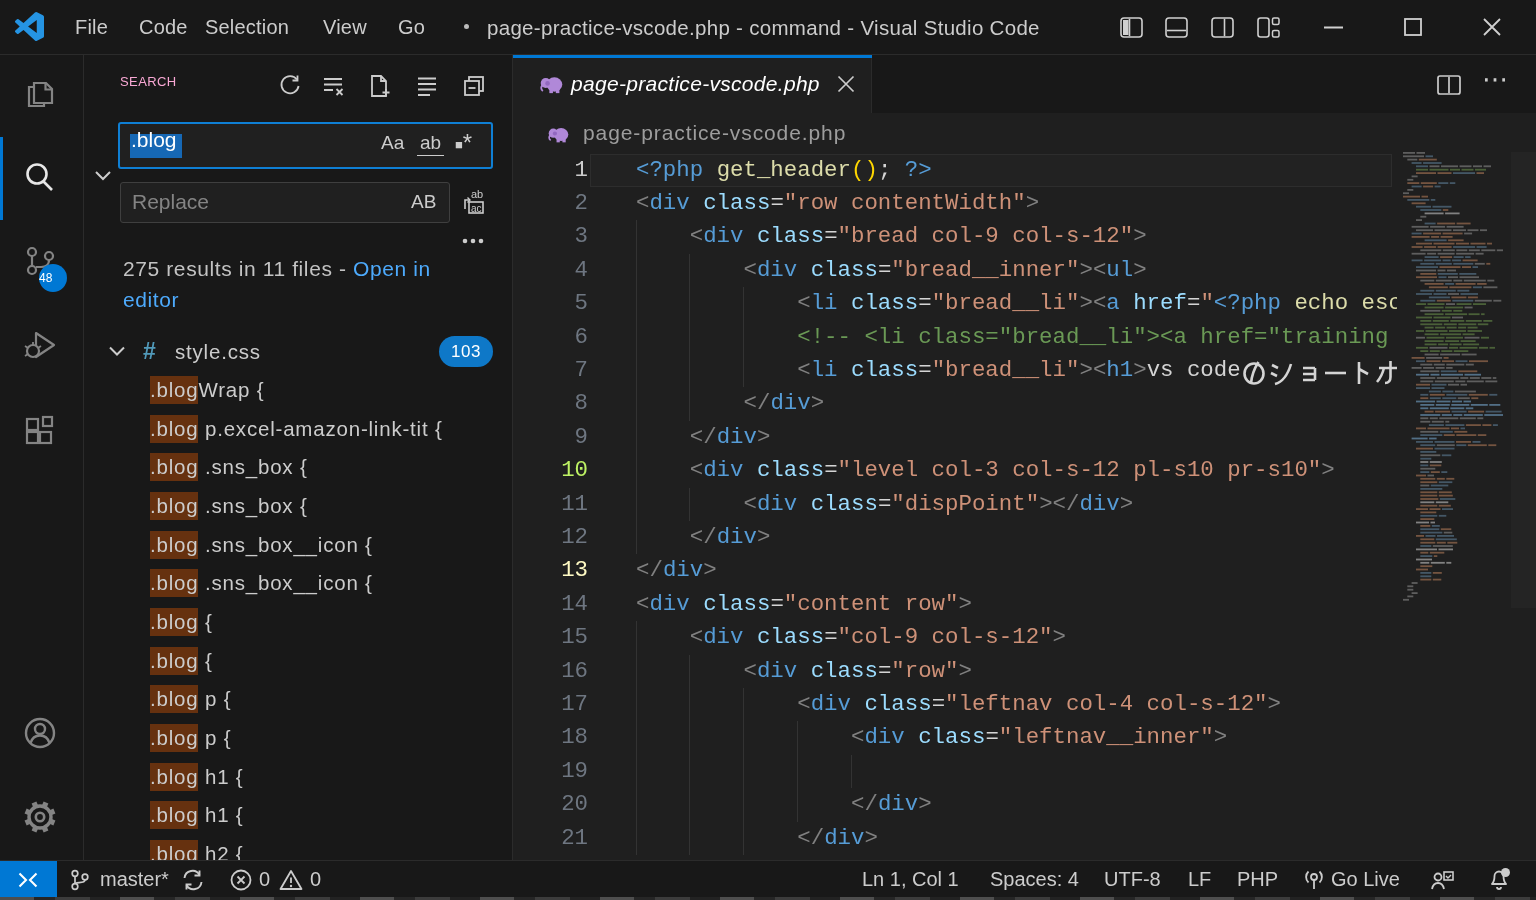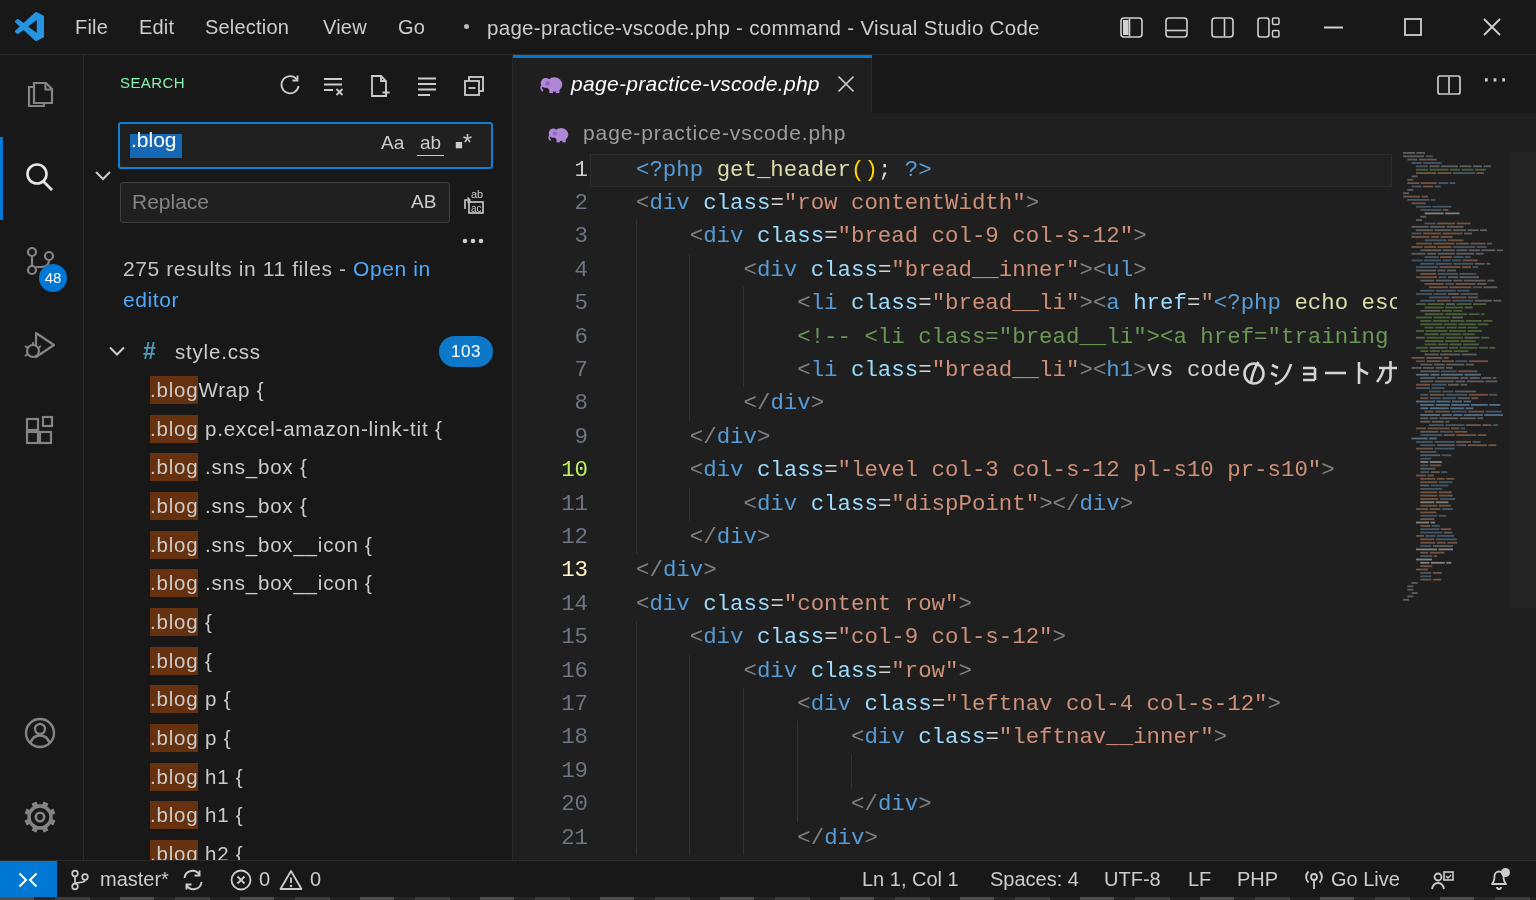--- a/index.html
+++ b/index.html
@@ -17,21 +17,21 @@
 .trow{position:absolute;left:0;width:430px;height:39px;line-height:39px;color:#cccccc;font-size:20.5px;letter-spacing:0.8px;white-space:pre}
 .hl{background:#66310f;padding:2px 0 3px 0}
 svg{display:block}
 </style></head>
 <body>
 <div id="titlebar">
     <svg class="abs" style="left:15px;top:12px" width="29" height="29" viewBox="0 0 24 24" fill="none">
       <path d="M23.15 2.587L18.21.21a1.494 1.494 0 0 0-1.705.29l-9.46 8.63-4.12-3.128a.999.999 0 0 0-1.276.057L.327 7.261A1 1 0 0 0 .326 8.74L3.899 12 .326 15.26a1 1 0 0 0 .001 1.479L1.65 17.94a.999.999 0 0 0 1.276.057l4.12-3.128 9.46 8.63a1.492 1.492 0 0 0 1.704.29l4.942-2.377A1.5 1.5 0 0 0 24 20.06V3.939a1.5 1.5 0 0 0-.85-1.352zm-5.146 14.861L10.826 12l7.178-5.448v10.896z" fill="#2594e3"></path>
     </svg>
     <div class="menu" style="left:75px">File</div>
-    <div class="menu" style="left:139px">Edit</div>
+    <div class="menu" style="left:139px">Code</div>
     <div class="menu" style="left:205px">Selection</div>
     <div class="menu" style="left:323px">View</div>
     <div class="menu" style="left:398px">Go</div>
     <div class="abs" style="left:464px;top:24px;width:5px;height:5px;border-radius:3px;background:#bbbbbb"></div>
     <div class="menu" style="left:487px;color:#cccccc;font-size:20.5px;letter-spacing:0.3px">page-practice-vscode.php - command - Visual Studio Code</div>
     <svg class="abs" style="left:1119px;top:15px" width="25" height="25" viewBox="0 0 25 25" fill="none">
       <rect x="2" y="3" width="21" height="19" rx="3" stroke="#d0d0d0" stroke-width="1.6"></rect>
       <path d="M10.5 3.8v17.4" stroke="#d0d0d0" stroke-width="1.6"></path>
       <path d="M4 5h5.5v15H4z" fill="#d0d0d0"></path>
     </svg>
@@ -69,21 +69,21 @@
       <circle cx="15" cy="14" r="9.5" stroke="#e7e7e7" stroke-width="2.6"></circle>
       <path d="M21.5 21.5L30 30" stroke="#e7e7e7" stroke-width="2.6"></path>
     </svg>
     <svg class="abs" style="left:23px;top:189px" width="34" height="34" viewBox="0 0 34 34" fill="none">
       <circle cx="9" cy="8" r="4" stroke="#848484" stroke-width="2.2"></circle>
       <circle cx="9" cy="26" r="4" stroke="#848484" stroke-width="2.2"></circle>
       <circle cx="26" cy="12" r="4" stroke="#848484" stroke-width="2.2"></circle>
       <path d="M9 12v10" stroke="#848484" stroke-width="2.2"></path>
       <path d="M26 16c0 5-4 7-8 7h-5" stroke="#848484" stroke-width="2.2"></path>
     </svg>
-    <div class="abs" style="left:39px;top:209px;width:28px;height:28px;border-radius:14px;background:#0078d4;color:#fff;font-size:15px;text-align:center;line-height:28px">48</div>
+    <div class="abs" style="left:39px;top:209px;width:28px;height:28px;border-radius:14px;background:#0078d4;color:#fff;font-size:12px;text-align:left;line-height:28px">48</div>
     <svg class="abs" style="left:23px;top:273px" width="34" height="34" viewBox="0 0 34 34" fill="none">
       <path d="M13 5L31 17L13 29z" stroke="#848484" stroke-width="2.2" stroke-linejoin="round"></path>
       <circle cx="10" cy="23" r="6" stroke="#848484" stroke-width="2.2" fill="#181818"></circle>
       <path d="M10 17v-3M5 20l-3-2M5 26l-3 2M15 20l3-2" stroke="#848484" stroke-width="1.8"></path>
     </svg>
     <svg class="abs" style="left:23px;top:358px" width="34" height="34" viewBox="0 0 34 34" fill="none">
       <rect x="4" y="6" width="11" height="11" stroke="#848484" stroke-width="2.2"></rect>
       <rect x="4" y="19" width="11" height="11" stroke="#848484" stroke-width="2.2"></rect>
       <rect x="17" y="19" width="11" height="11" stroke="#848484" stroke-width="2.2"></rect>
       <rect x="20" y="4" width="9" height="9" stroke="#848484" stroke-width="2.2"></rect>
@@ -100,21 +100,21 @@
       <path d="M22.2 28.2L24.0 32.4" stroke="#848484" stroke-width="5.2"></path>
       <path d="M13.8 28.2L12.0 32.4" stroke="#848484" stroke-width="5.2"></path>
       <path d="M7.8 22.2L3.6 24.0" stroke="#848484" stroke-width="5.2"></path>
       <path d="M7.8 13.8L3.6 12.0" stroke="#848484" stroke-width="5.2"></path>
       <path d="M13.8 7.8L12.0 3.6" stroke="#848484" stroke-width="5.2"></path>
       <path d="M22.2 7.8L24.0 3.6" stroke="#848484" stroke-width="5.2"></path>
       <path d="M28.2 13.8L32.4 12.0" stroke="#848484" stroke-width="5.2"></path>
     </svg>
   </div>
 <div id="sidebar">
-    <div class="abs" style="left:36px;top:19px;font-size:15px;color:#86efac;letter-spacing:0.4px">SEARCH</div>
+    <div class="abs" style="left:36px;top:19px;font-size:13px;color:#f9a8d4;letter-spacing:0.4px">SEARCH</div>
     <svg class="abs" style="left:194px;top:19px" width="24" height="24" viewBox="0 0 24 24" fill="none">
       <path d="M19 5.5A8.6 8.6 0 1 0 20.6 12" stroke="#cccccc" stroke-width="1.8"></path>
       <path d="M19.5 1.5v5h-5" stroke="#cccccc" stroke-width="1.8"></path>
     </svg>
     <svg class="abs" style="left:237px;top:19px" width="24" height="24" viewBox="0 0 24 24" fill="none">
       <path d="M3 5h18M3 10.5h18M3 16h9" stroke="#cccccc" stroke-width="1.8"></path>
       <path d="M15.5 15l6 6M21.5 15l-6 6" stroke="#cccccc" stroke-width="1.8"></path>
     </svg>
     <svg class="abs" style="left:283px;top:19px" width="24" height="24" viewBox="0 0 24 24" fill="none">
       <path d="M5 2h9l5 5v15H5z" stroke="#cccccc" stroke-width="1.8"></path>

